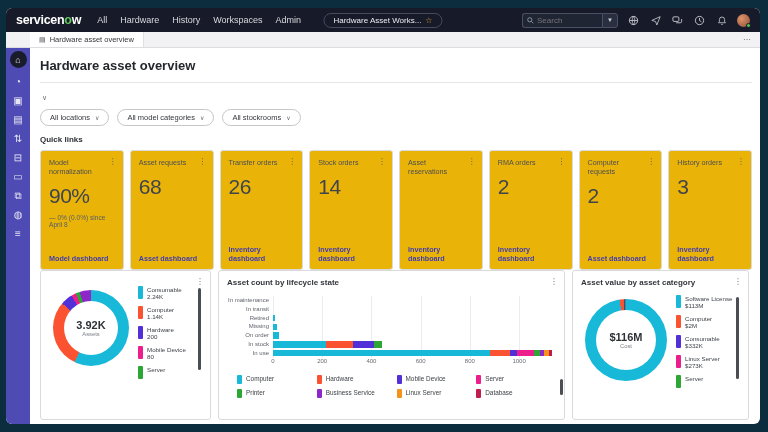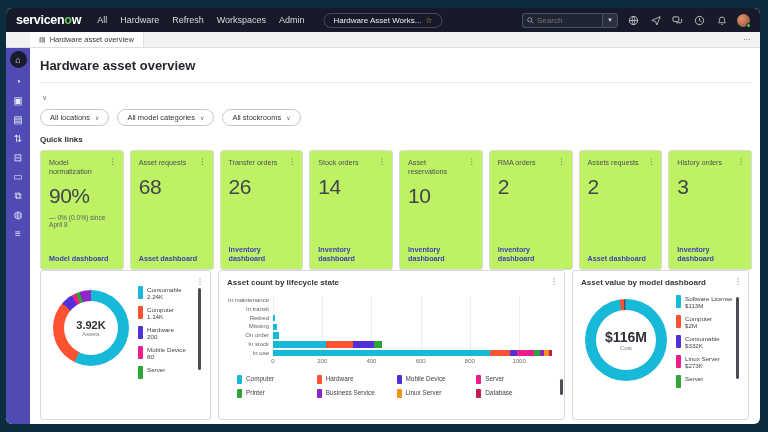--- a/index.html
+++ b/index.html
@@ -57,21 +57,21 @@
   .collapse { border-top:1px solid #e6e6e8; padding:3px 2px 0; margin-bottom:5px; }
   .collapse span { font-size:7px; color:#6b6f76; }
   .filters { display:flex; gap:8px; margin-bottom:9px; }
   .fpill { border:1px solid #c4c6ca; border-radius:9px; padding:3px 9px; font-size:7.5px;
     color:#34373c; display:flex; align-items:center; gap:5px; background:#fff; }
   .fpill .cv { font-size:6px; color:#6b6f76; }
   .subhead { font-size:8px; font-weight:bold; color:#2b2e33; margin:2px 0 6px; }
 
   .cards { display:flex; gap:6px; }
   .card { flex:1; min-width:0; height:120px; border:1px solid #dadadd; border-radius:3px;
-    background:#bef264; padding:7px 8px 6px; position:relative; display:flex;
+    background:#eab308; padding:7px 8px 6px; position:relative; display:flex;
     flex-direction:column; }
   .card .ct { font-size:7.2px; color:#4b4e54; padding-right:10px; }
   .kebab { position:absolute; right:6px; top:6px; font-size:8px; color:#5a5e66; }
   .card .cv { font-size:21px; font-weight:300; color:#40454c; margin-top:8px;
     letter-spacing:-.5px; }
   .card .cd { font-size:6.6px; color:#596067; margin-top:6px; }
   .card .cl { margin-top:auto; font-size:7.2px; font-weight:bold; color:#403db3; }
 
   .s360 { margin-top:11px; }
   .charts { display:flex; gap:7px; }
@@ -117,21 +117,21 @@
 </head>
 <body>
 
 <div class="window">
 
   <div class="hdr">
     <div class="logo"><span>servicen</span><span class="acc">o</span><span>w</span></div>
     <div class="nav" id="nav">
         <span>All</span>
         <span>Hardware</span>
-        <span>Refresh</span>
+        <span>History</span>
         <span>Workspaces</span>
         <span>Admin</span>
       </div>
     <div class="wspill">
       <span>Hardware Asset Works...</span>
       <span class="star">☆</span>
     </div>
     <div class="hdr-right">
       <div class="search">
         <div class="box">
@@ -246,31 +246,30 @@
           </div>
           <div class="card">
             <div class="ct">Stock orders</div>
             <div class="kebab">⋮</div>
             <div class="cv">14</div>
             <div class="cl">Inventory dashboard</div>
           </div>
           <div class="card">
             <div class="ct">Asset reservations</div>
             <div class="kebab">⋮</div>
-            <div class="cv">10</div>
             <div class="cl">Inventory dashboard</div>
           </div>
           <div class="card">
             <div class="ct">RMA orders</div>
             <div class="kebab">⋮</div>
             <div class="cv">2</div>
             <div class="cl">Inventory dashboard</div>
           </div>
           <div class="card">
-            <div class="ct">Assets requests</div>
+            <div class="ct">Computer requests</div>
             <div class="kebab">⋮</div>
             <div class="cv">2</div>
             <div class="cl">Asset dashboard</div>
           </div>
           <div class="card">
             <div class="ct">History orders</div>
             <div class="kebab">⋮</div>
             <div class="cv">3</div>
             <div class="cl">Inventory dashboard</div>
           </div>
@@ -426,26 +425,26 @@
                 <div class="llbl">Linux Server</div>
               </div>
               <div class="litem">
                 <span class="lchip" style="background: rgb(193, 28, 78);"></span>
                 <div class="llbl">Database</div>
               </div>
             </div>
             <div class="vscroll" style="height: 16px; top: 108px;"></div>
           </div>
           <div class="chart-card cc2">
-            <div class="chart-title">Asset value by model dashboard</div>
+            <div class="chart-title">Asset value by asset category</div>
             <div class="kebab">⋮</div>
             <div class="dbody">
               <div class="ring" style="height: 82px; width: 82px; margin: 4px 0px 0px 4px; background: conic-gradient(rgb(23, 184, 216) 0deg, rgb(23, 184, 216) 350.69deg, rgb(251, 82, 50) 350.69deg, rgb(251, 82, 50) 356.897deg, rgb(82, 48, 216) 356.897deg, rgb(82, 48, 216) 357.927deg, rgb(236, 30, 142) 357.927deg, rgb(236, 30, 142) 358.774deg, rgb(44, 167, 54) 358.774deg, rgb(44, 167, 54) 358.774deg, rgb(44, 167, 54) 358.774deg, rgb(44, 167, 54) 360deg);">
                 <div class="hole" style="height: 60px; width: 60px;">
-                  <div class="hv" style="font-size: 14px;">$116M</div>
+                  <div class="hv" style="font-size: 11px;">$116M</div>
                   <div class="hl" style="font-size: 5.8px;">Cost</div>
                 </div>
               </div>
               <div class="dlegend">
                 <div class="litem">
                   <span class="lchip" style="background: rgb(23, 184, 216); height: 13px;"></span>
                   <div>
                     <div class="llbl">Software License</div>
                     <div class="lval">$113M</div>
                   </div>

